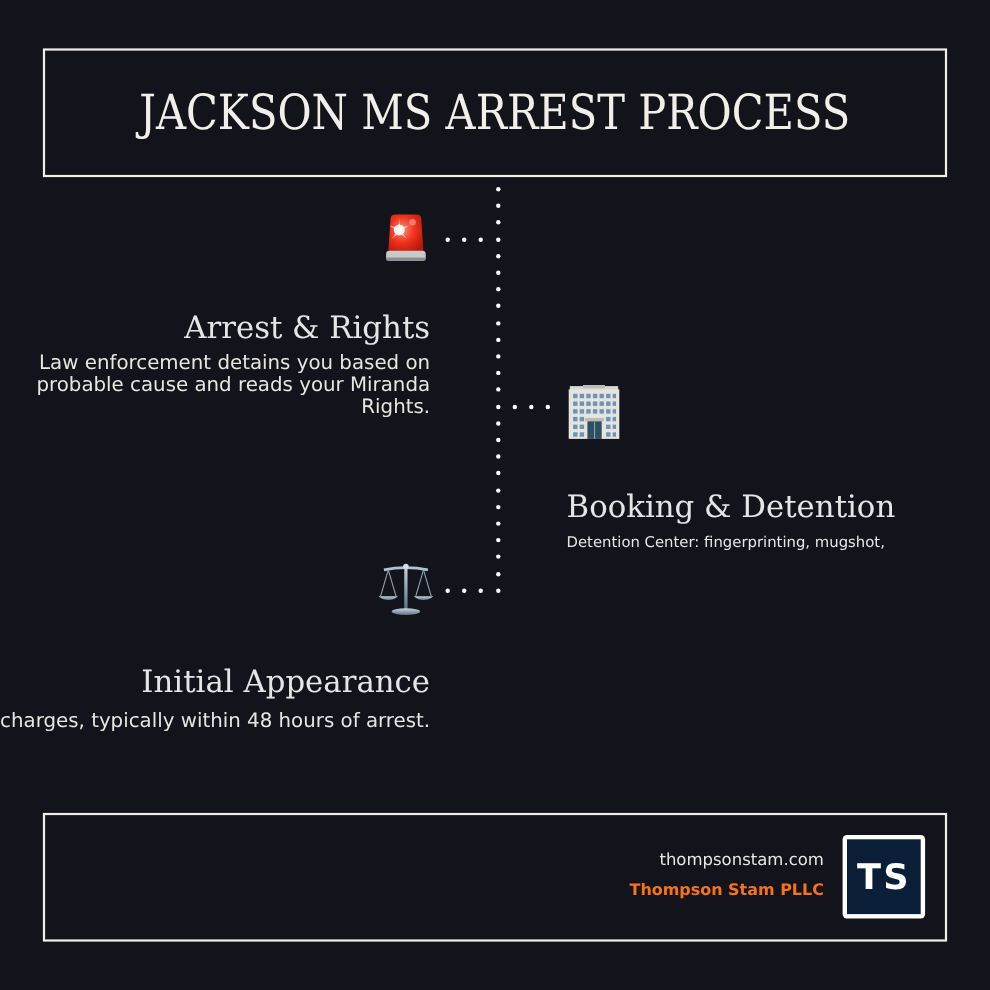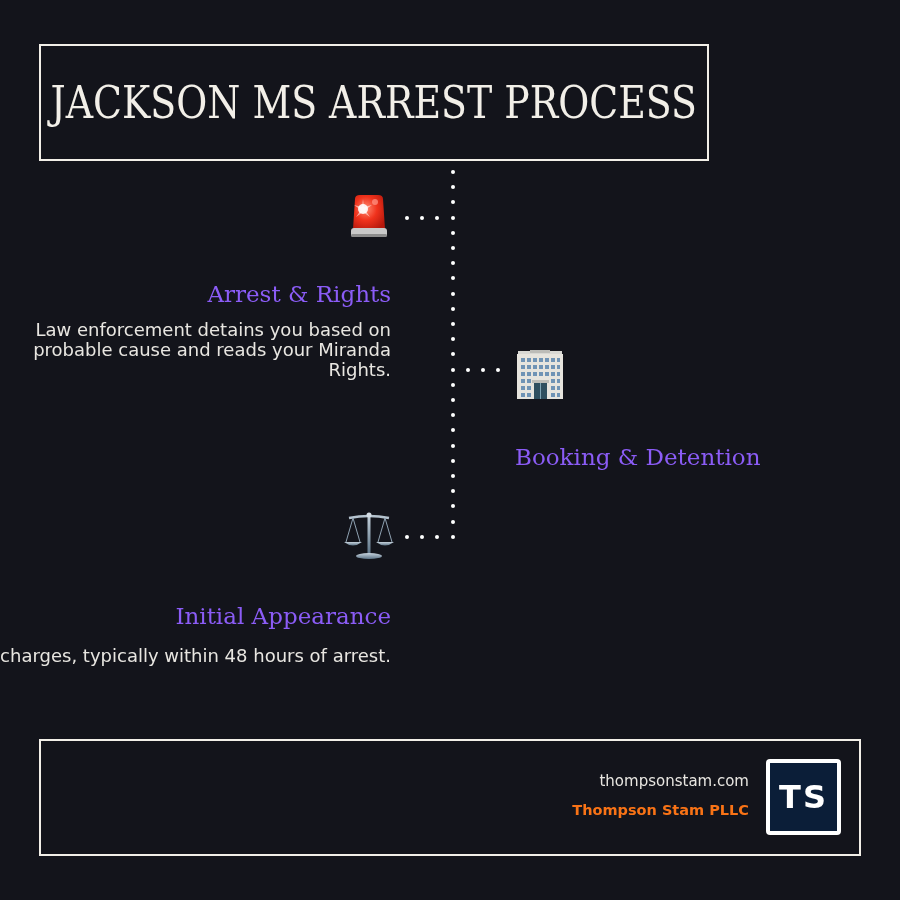--- a/index.html
+++ b/index.html
@@ -6,21 +6,21 @@
     html, body {
       width: 900px; height: 900px;
       background: #13141b;
       overflow: hidden;
     }
     body { position: relative; color: #f2efe8; }
 
     .header-box {
       position: absolute;
       left: 39px; top: 44px;
-      width: 670px; height: 117px;
+      width: 822px; height: 117px;
       border: 2px solid #f2efe8;
       display: flex; align-items: center; justify-content: center;
     }
     .header-title {
       font-family: "DejaVu Serif", "Liberation Serif", serif;
       font-size: 44px;
       letter-spacing: 0px;
       color: #f2efe8;
       font-weight: normal;
       transform: scaleX(0.86);
@@ -34,22 +34,22 @@
     .dot {
       position: absolute;
       width: 4px; height: 4px;
       background: #ffffff;
       border-radius: 50%;
     }
 
     .step-title {
       position: absolute;
       font-family: "DejaVu Serif", "Liberation Serif", serif;
-      font-size: 23px;
-      color: #8b5cf6;
+      font-size: 28px;
+      color: #e5e5e5;
       white-space: nowrap;
     }
     .step-desc {
       position: absolute;
       font-family: "DejaVu Sans", "Liberation Sans", sans-serif;
       font-size: 18px;
       line-height: 20px;
       color: #e8e6e1;
     }
     .align-right { text-align: right; }
@@ -217,20 +217,21 @@
         <rect x="12" y="43" width="4" height="4"></rect>
         <rect x="36" y="43" width="4" height="4"></rect>
         <rect x="42" y="43" width="3" height="4"></rect>
     </g>
     <rect x="17" y="30" width="17" height="3" fill="#bdbdb8"></rect>
     <rect x="19" y="33" width="13" height="16" fill="#2f4f5f"></rect>
     <line x1="25.5" y1="33" x2="25.5" y2="49" stroke="#7fa4b4" stroke-width="1"></line>
   </svg>
   <div class="step-title align-left" style="left:515px; top:444px;">Booking &amp; Detention</div>
   <div class="step-desc align-left" style="left:515px; top:484px; font-size:13.5px; line-height:19px;">
+    <div>Detention Center: fingerprinting, mugshot,</div>
   </div>
 </div>
 
 <div>
   <svg class="scales" viewBox="0 0 52 52">
     <defs>
       <linearGradient id="mg" x1="0" y1="0" x2="0" y2="1">
         <stop offset="0%" stop-color="#c8d4de"></stop>
         <stop offset="100%" stop-color="#5d7487"></stop>
       </linearGradient>

